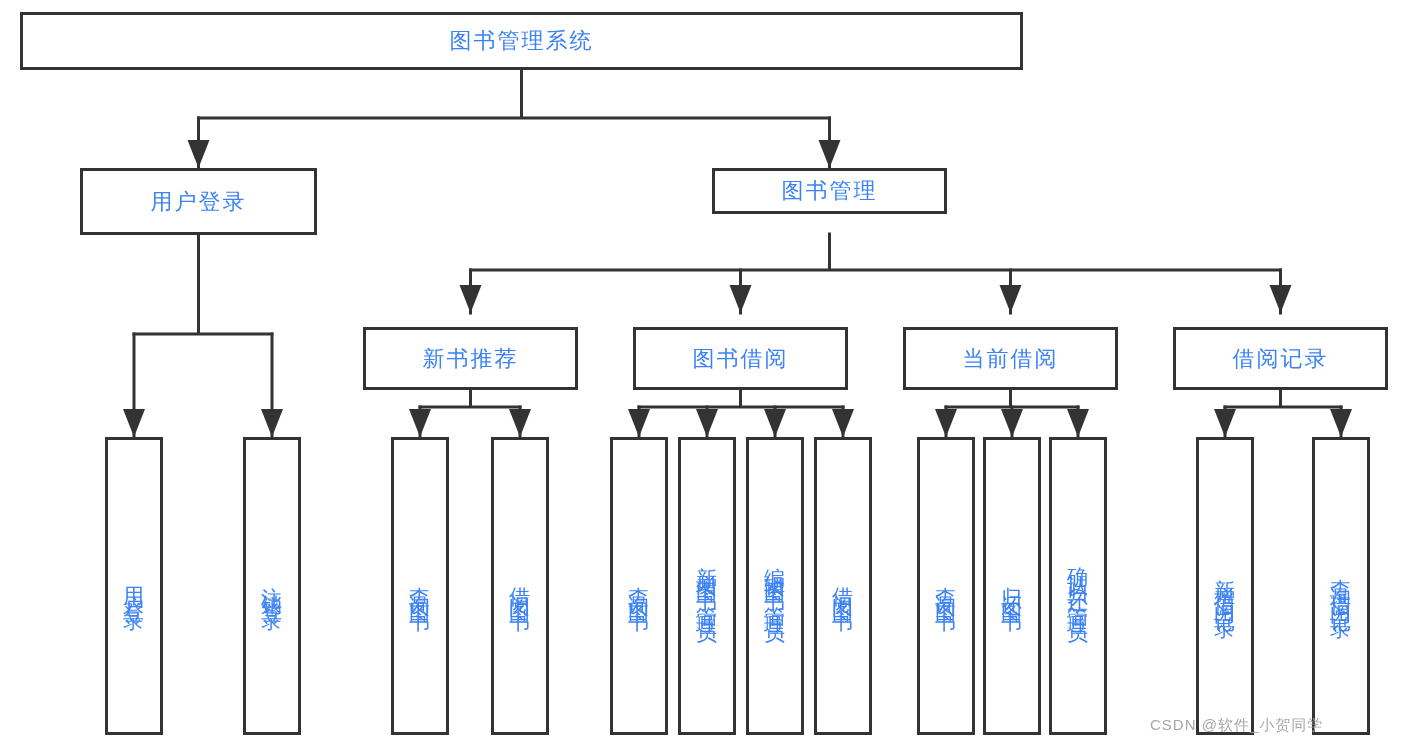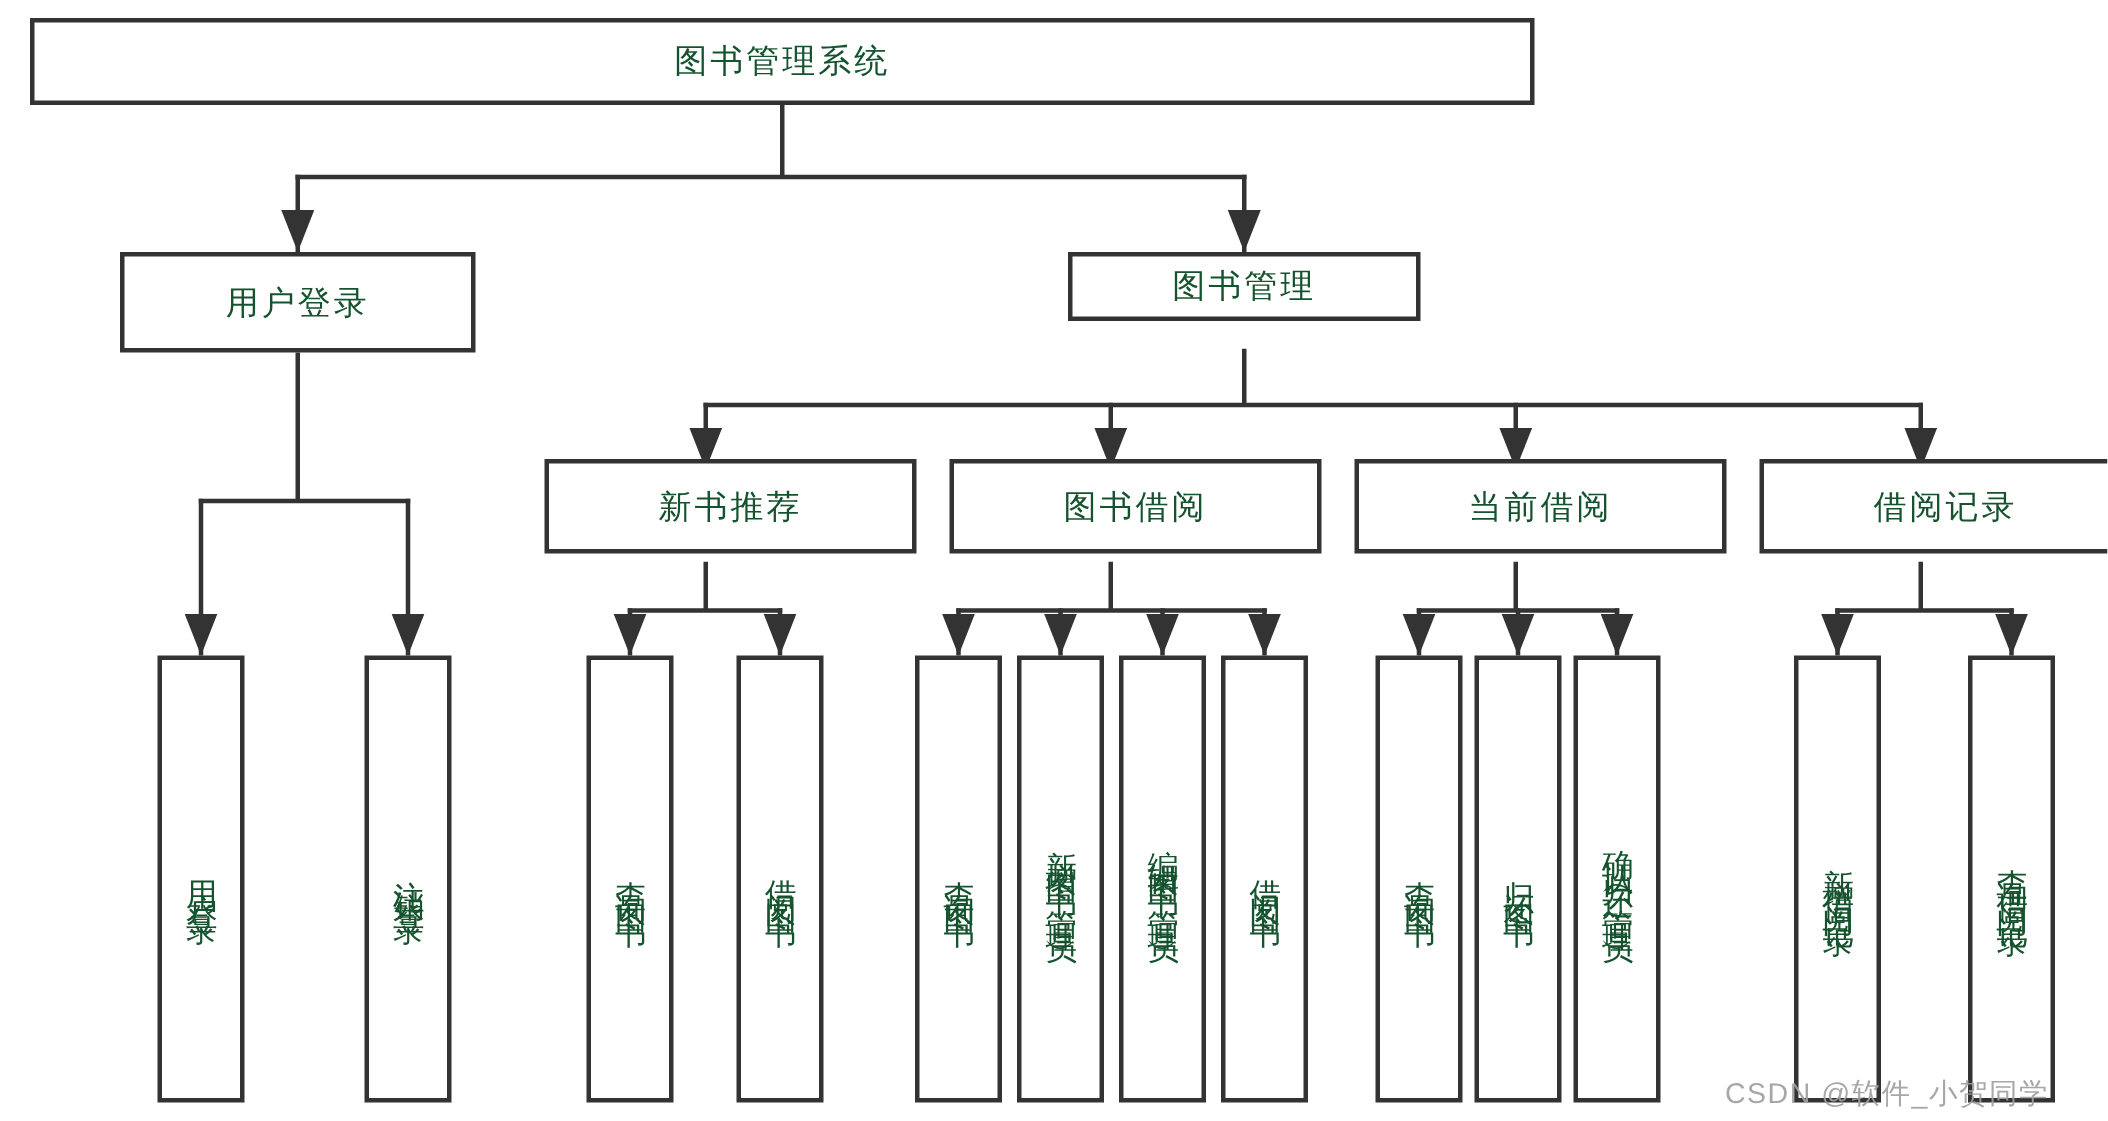--- a/index.html
+++ b/index.html
@@ -20,33 +20,33 @@
     left: 0;
     top: 0;
     width: 1405px;
     height: 747px;
   }
   .node {
     position: absolute;
     box-sizing: border-box;
     background: #ffffff;
     border: 3px solid #333333;
-    color: #14532d;
+    color: #3b82f6;
     display: flex;
     align-items: center;
     justify-content: center;
     font-size: 22px;
     letter-spacing: 2px;
     text-align: center;
     white-space: nowrap;
   }
   .n-root   { left: 20px;   top: 12px;  width: 1003px; height: 58px; }
   .n-login  { left: 80px;   top: 168px; width: 237px;  height: 67px; }
   .n-mgmt   { left: 712px;  top: 168px; width: 235px;  height: 46px; }
-  .n-l3     { top: 306px;   width: 248px; height: 63px; }
+  .n-l3     { top: 327px;   width: 215px; height: 63px; }
   .n-rec     { left: 363px; }
   .n-borrow  { left: 633px; }
   .n-current { left: 903px; }
   .n-records { left: 1173px; }
   .leaf {
     top: 437px;
     width: 58px;
     height: 298px;
     writing-mode: vertical-rl;
     line-height: 1;
@@ -64,21 +64,21 @@
   .lf-8  { left: 814px; }
   .lf-9  { left: 917px; }
   .lf-10 { left: 983px; }
   .lf-11 { left: 1049px; }
   .lf-12 { left: 1196px; }
   .lf-13 { left: 1312px; }
   .watermark {
     position: absolute;
     left: 1150px;
     top: 716px;
-    font-size: 19px;
+    font-size: 15px;
     color: rgba(160,160,160,0.92);
     letter-spacing: 1px;
     z-index: 5;
     white-space: nowrap;
   }
 </style>
 </head>
 <body>
 
 <div class="canvas">

